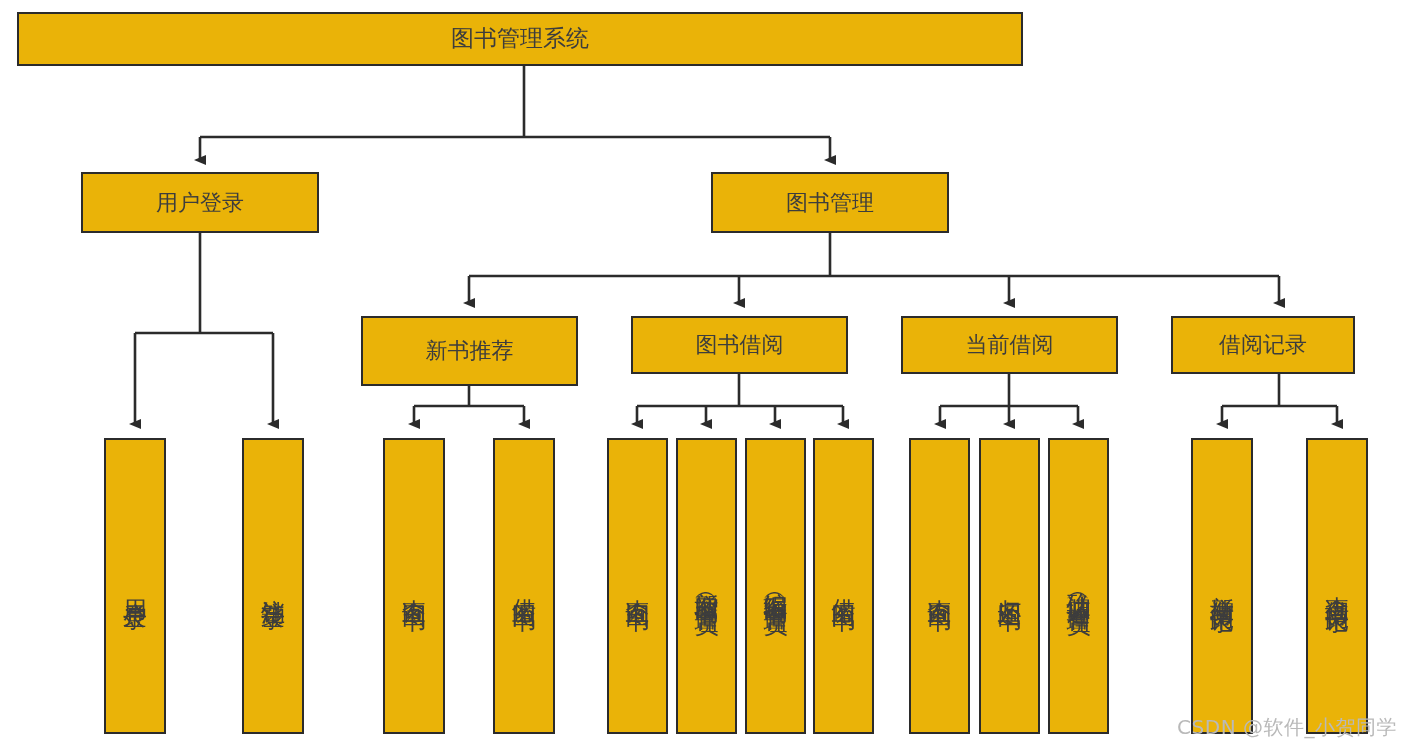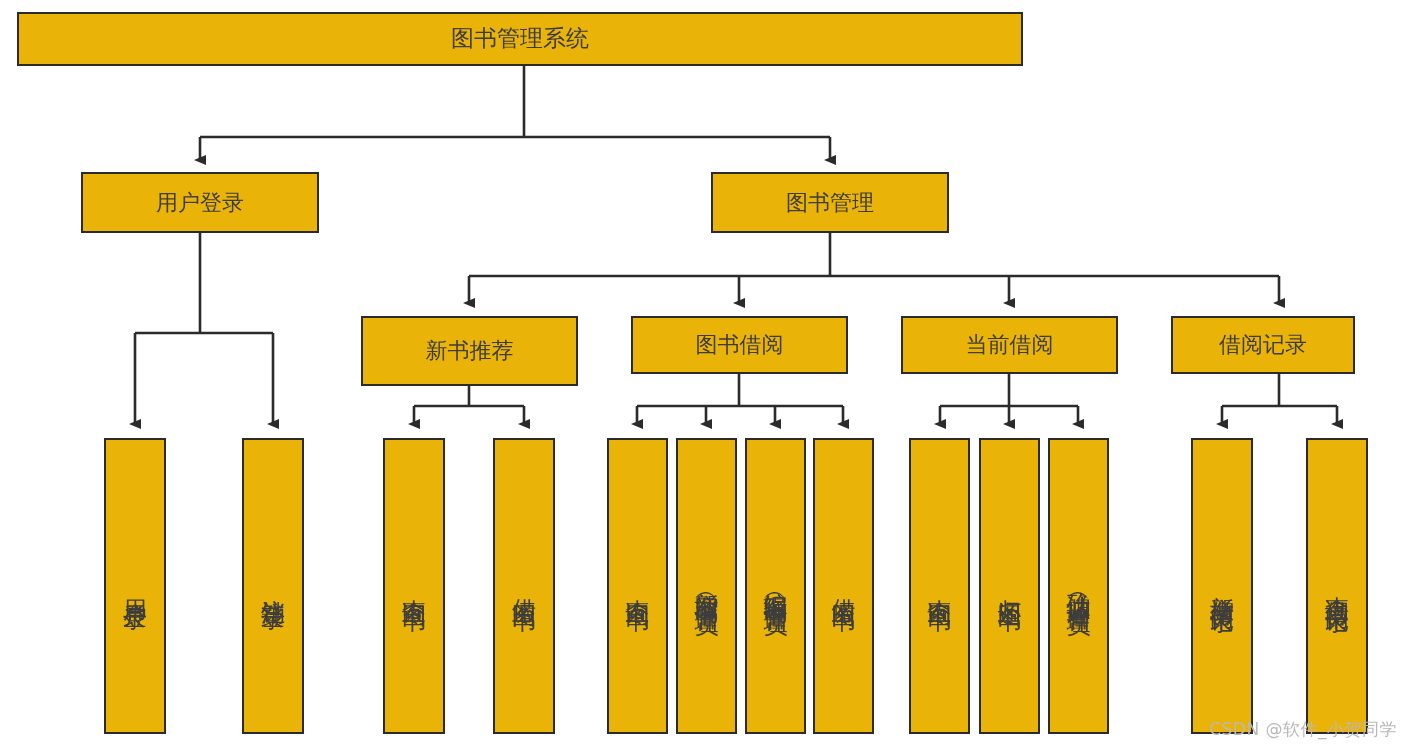--- a/index.html
+++ b/index.html
@@ -38,21 +38,21 @@
     writing-mode:vertical-rl;
     text-orientation:upright;
     font-size:24px;
     letter-spacing:3px;
     line-height:1;
   }
   #watermark{
     position:absolute;
     right:8px;
     bottom:6px;
-    font-size:17px;
+    font-size:20px;
     color:#b9b9b9;
     letter-spacing:0.5px;
     white-space:nowrap;
     pointer-events:none;
   }
 </style>
 </head>
 <body>
 
 <div id="stage">

